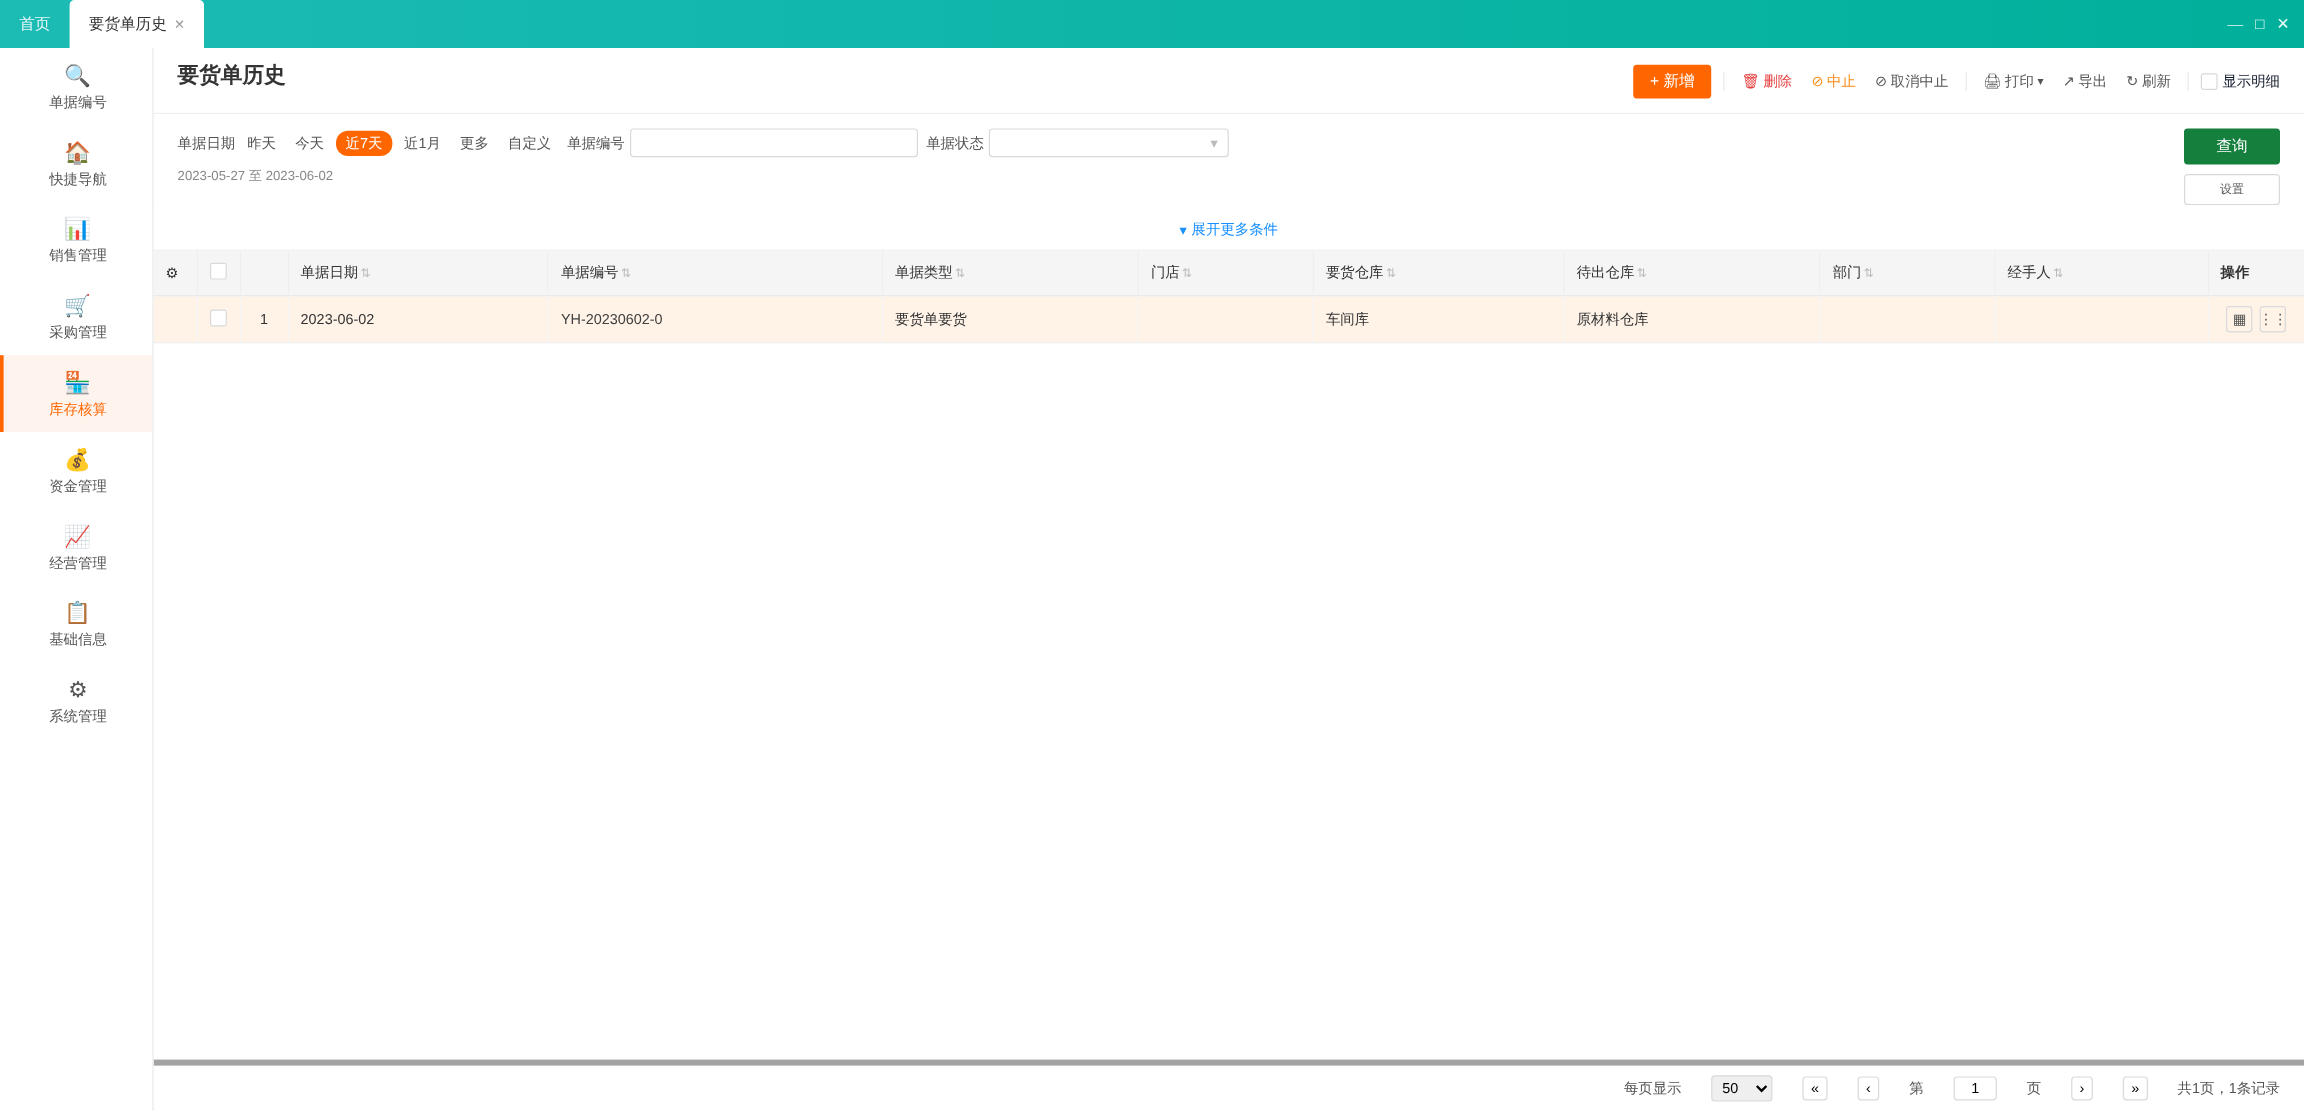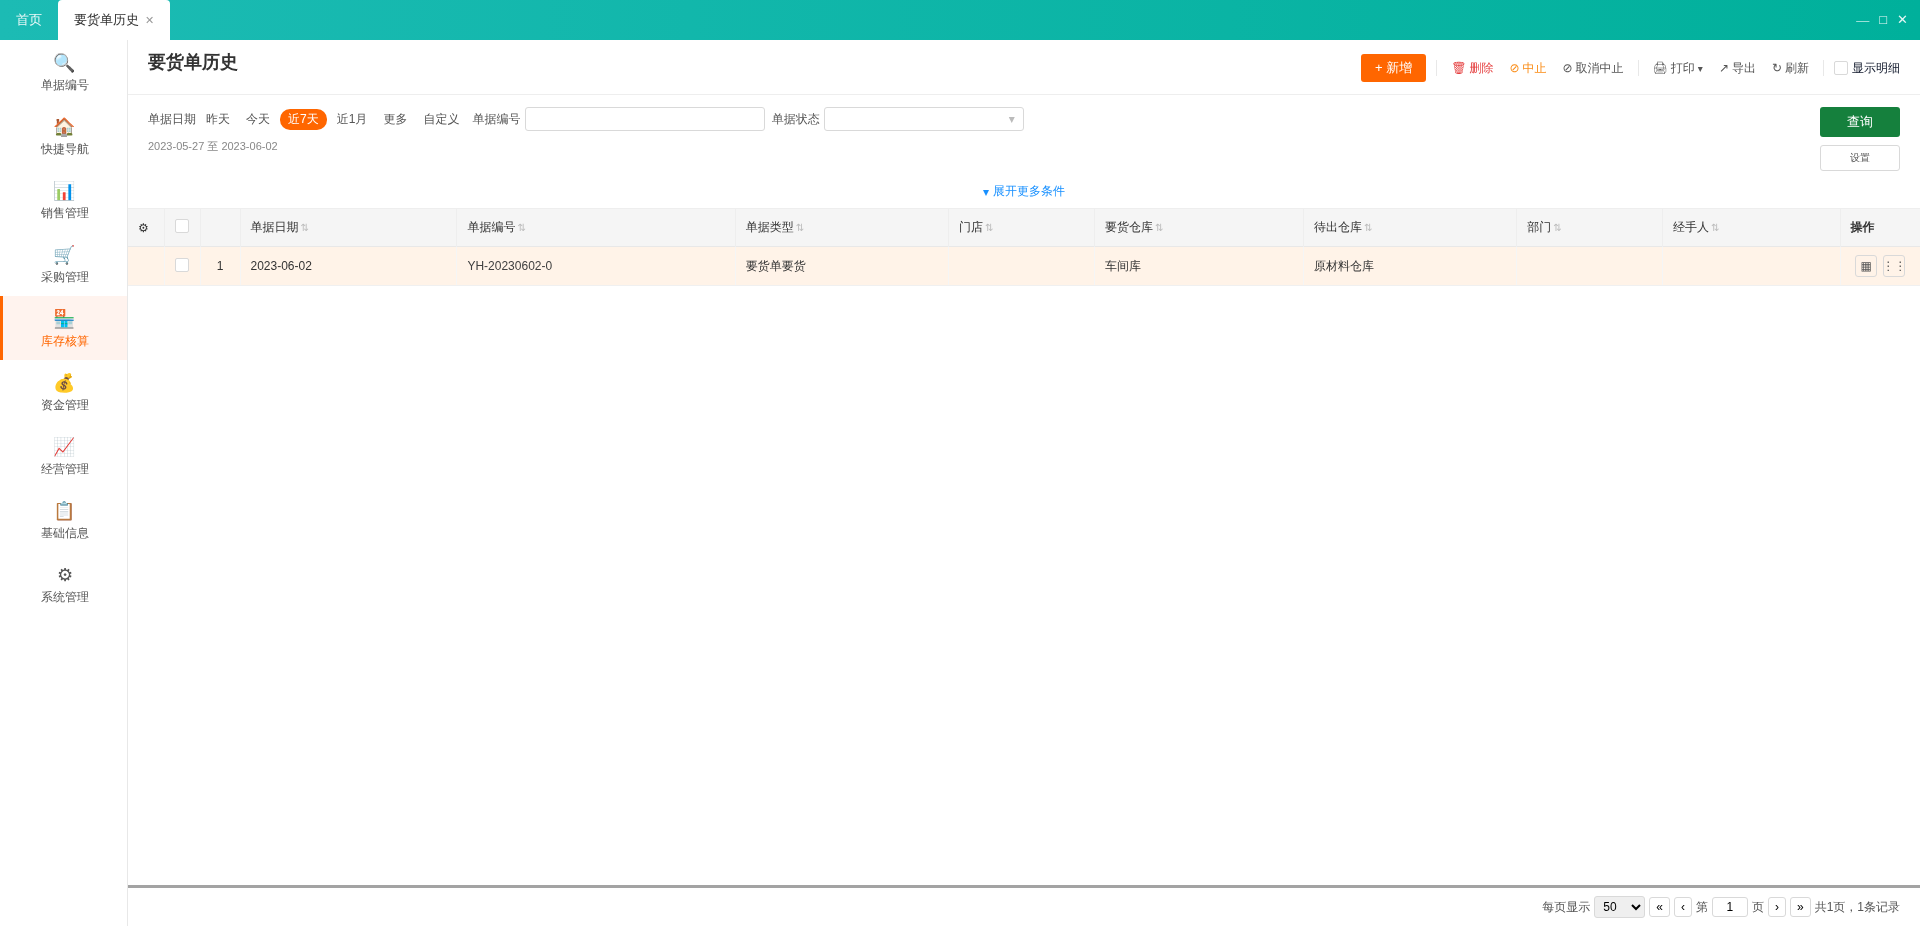--- a/index.html
+++ b/index.html
@@ -274,26 +274,26 @@
       display: flex;
       align-items: center;
       gap: 20px;
       font-size: 12px;
       color: #555;
     }
 
     
     .pagination-bar {
       background: #fff;
-      border-top: 3px solid #a3a3a3;
+      border-top: 5px solid #a3a3a3;
       padding: 8px 20px;
       display: flex;
       align-items: center;
       justify-content: flex-end;
-      gap: 4px;
+      gap: 25px;
       font-size: 12px;
       color: #555;
     }
     .page-size-select {
       border: 1px solid #d9d9d9;
       border-radius: 3px;
       padding: 2px 4px;
       font-size: 12px;
     }
     .page-btn {

